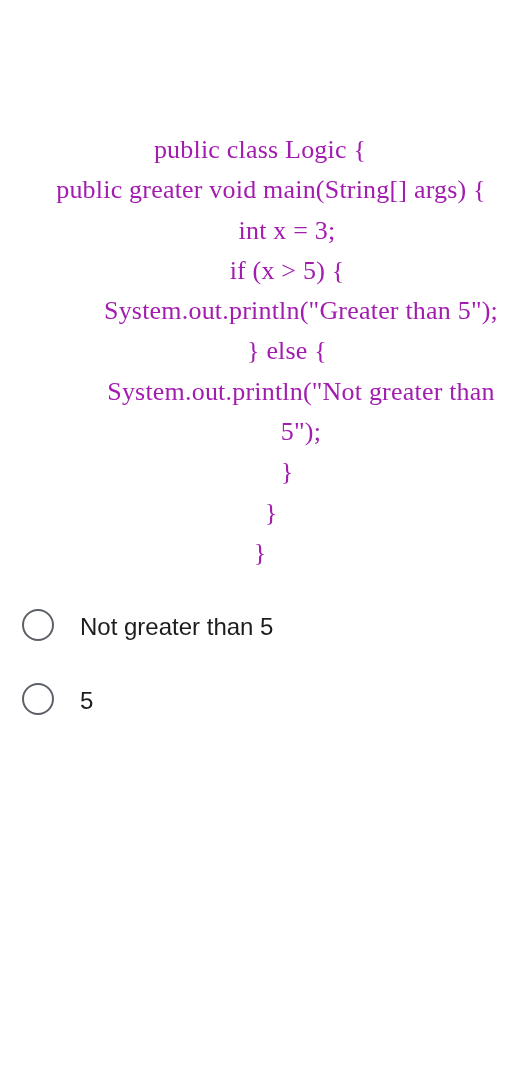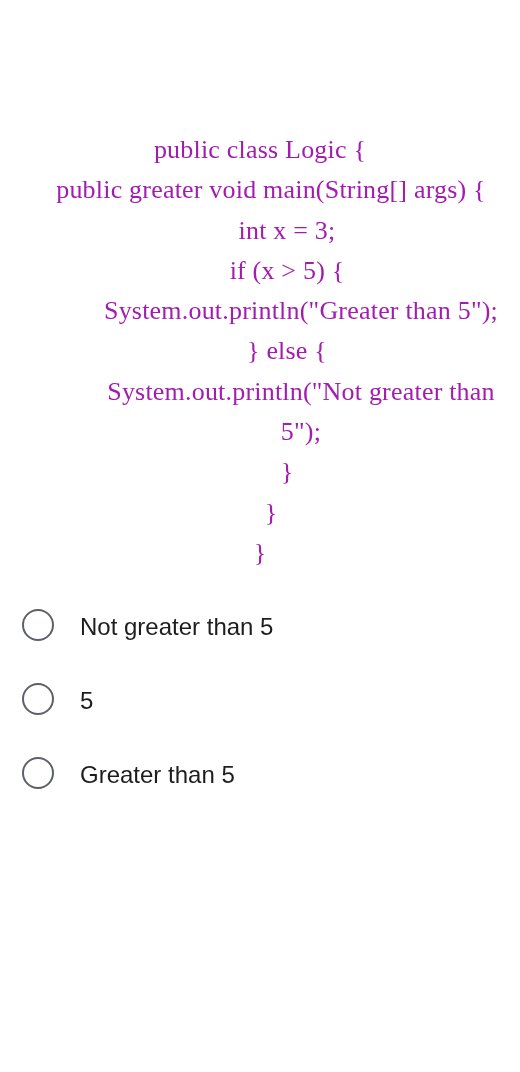--- a/index.html
+++ b/index.html
@@ -74,18 +74,14 @@
 
   <div class="options">
     <div class="option">
       <div class="radio"></div>
       <div class="option-label">Not greater than 5</div>
     </div>
     <div class="option">
       <div class="radio"></div>
       <div class="option-label">5</div>
     </div>
-    <div class="option">
-      <div class="radio"></div>
-      <div class="option-label">Greater than 5</div>
-    </div>
   </div>
 </div>
 
 </body></html>

